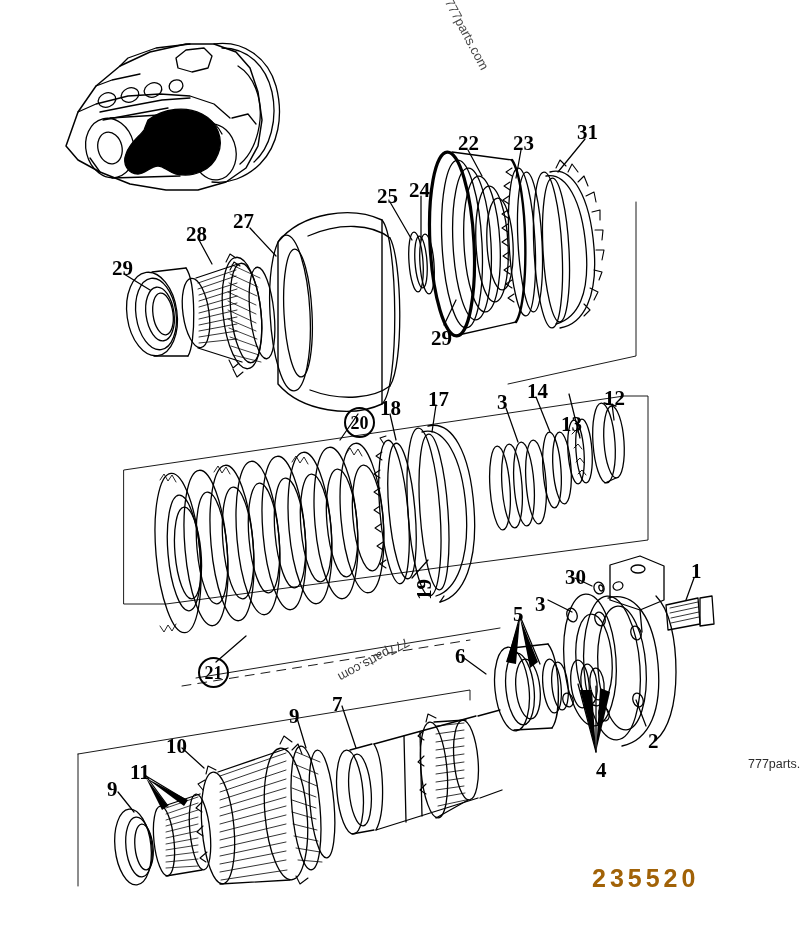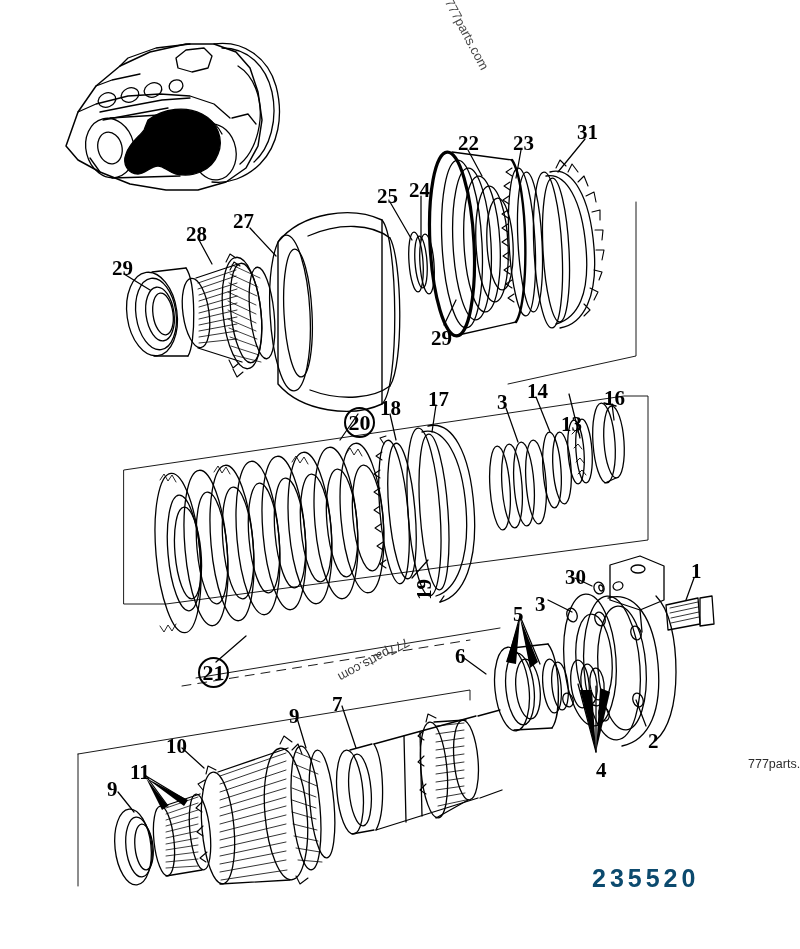--- a/index.html
+++ b/index.html
@@ -35,35 +35,35 @@
     user-select: none;
   }
   .callout.circled {
     width: 27px;
     height: 27px;
     border: 2.2px solid #000;
     border-radius: 50%;
     display: flex;
     align-items: center;
     justify-content: center;
-    font-size: 22px;
+    font-size: 18px;
   }
   .callout.rot90 {
     transform: rotate(-90deg);
     transform-origin: left top;
   }
   #drawing-number {
     position: absolute;
     left: 592px;
     top: 864px;
     font-family: "Liberation Sans", sans-serif;
     font-weight: bold;
     font-size: 25px;
     letter-spacing: 4px;
-    color: #0c4a6e;
+    color: #a16207;
     user-select: none;
   }
   .watermark {
     position: absolute;
     font-family: "Liberation Sans", sans-serif;
     font-size: 13px;
     color: #3a3a3a;
     white-space: nowrap;
     user-select: none;
   }
@@ -607,21 +607,21 @@
   <div class="callout" style="left:648px; top:731px;">2</div>
   <div class="callout" style="left:535px; top:594px;">3</div>
   <div class="callout" style="left:596px; top:760px;">4</div>
   <div class="callout" style="left:513px; top:604px;">5</div>
   <div class="callout" style="left:455px; top:646px;">6</div>
   <div class="callout" style="left:332px; top:694px;">7</div>
   <div class="callout" style="left:289px; top:706px;">9</div>
   <div class="callout" style="left:107px; top:779px;">9</div>
   <div class="callout" style="left:166px; top:736px;">10</div>
   <div class="callout" style="left:130px; top:762px;">11</div>
-  <div class="callout" style="left:604px; top:388px;">16</div>
+  <div class="callout" style="left:604px; top:388px;">12</div>
   <div class="callout" style="left:561px; top:378px;margin-top:36px;">13</div>
   <div class="callout" style="left:527px; top:381px;">14</div>
   <div class="callout" style="left:497px; top:392px;">3</div>
   <div class="callout" style="left:428px; top:389px;">17</div>
   <div class="callout" style="left:380px; top:398px;">18</div>
   <div class="callout rot90" style="left:414px; top:600px;">19</div>
   <div class="callout circled" style="left:344px; top:407px;">20</div>
   <div class="callout circled" style="left:198px; top:657px;">21</div>
   <div class="callout" style="left:458px; top:133px;">22</div>
   <div class="callout" style="left:513px; top:133px;text-align:right;">23</div>

